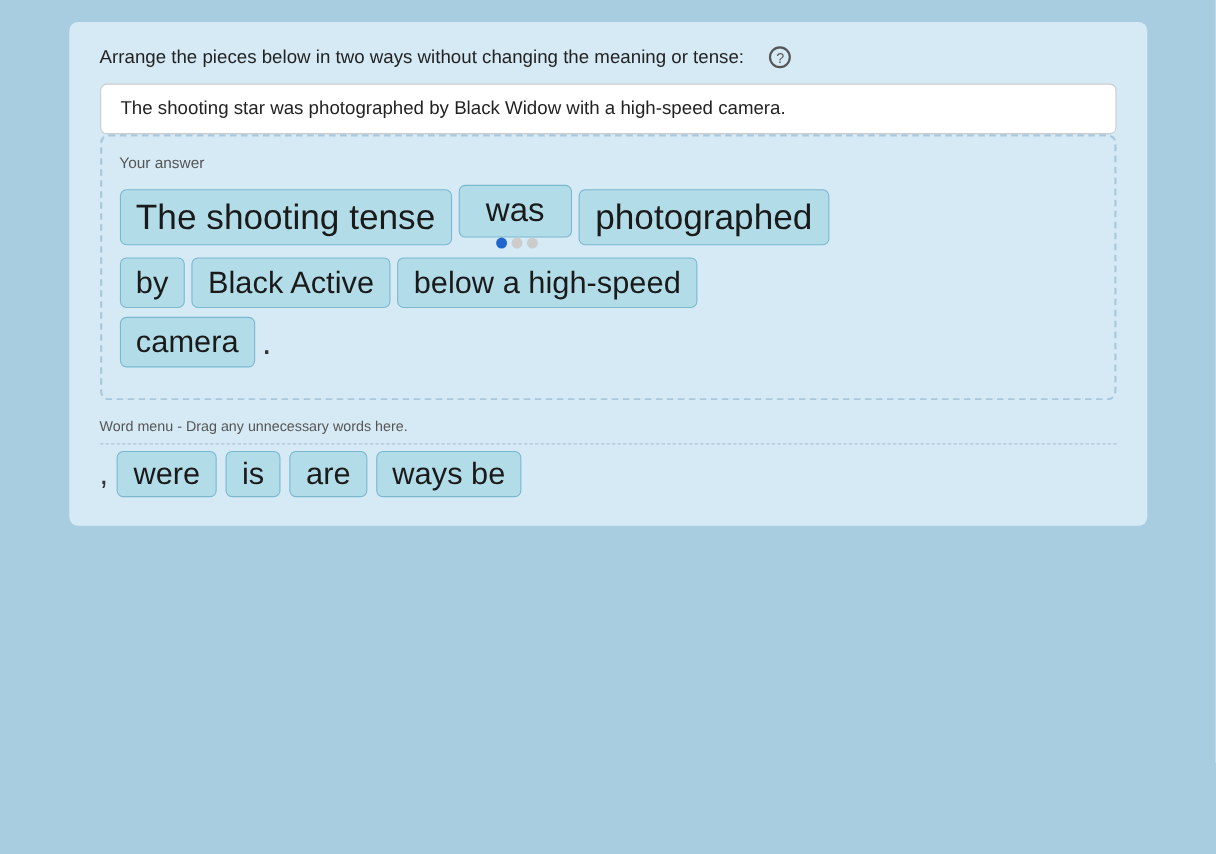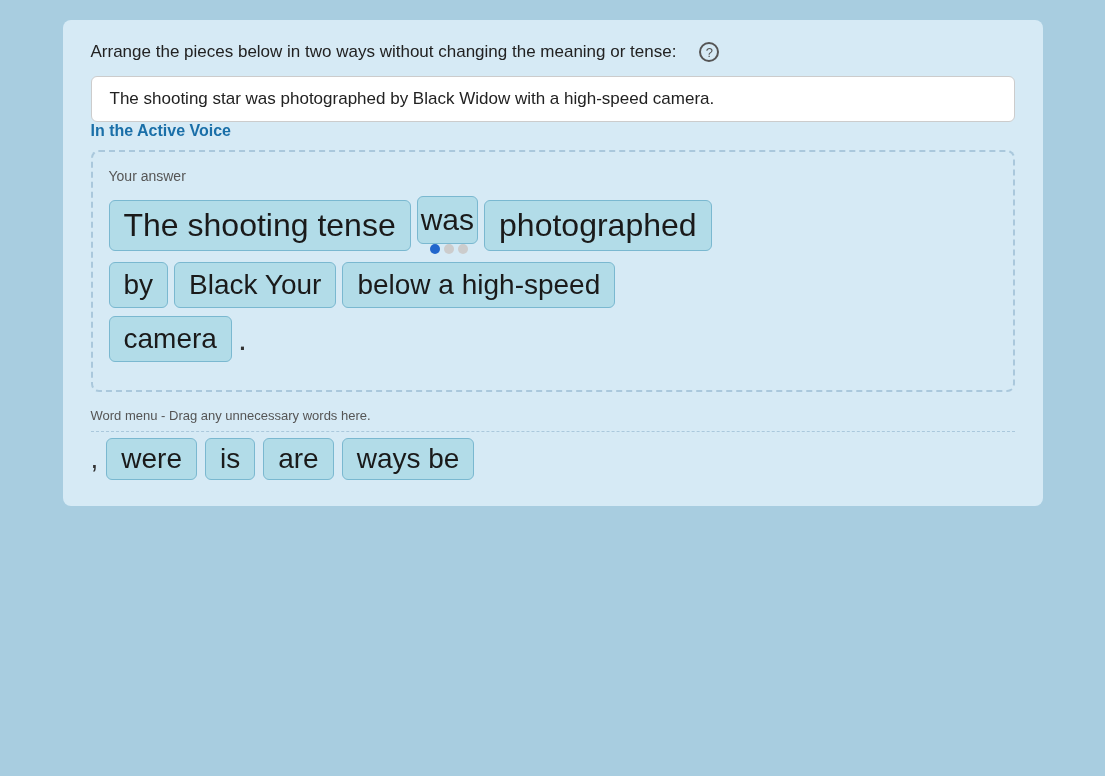--- a/index.html
+++ b/index.html
@@ -86,21 +86,21 @@
       cursor: grab;
       user-select: none;
       display: inline-flex;
       align-items: center;
     }
     .word-chip.small {
       font-size: 28px;
     }
     .word-chip.was {
       font-size: 30px;
-      padding: 6px 3px;
+      padding: 6px 24px;
     }
     .dot-indicator {
       display: flex;
       gap: 4px;
       align-items: center;
       margin-left: 4px;
     }
     .dot {
       width: 10px;
       height: 10px;
@@ -155,21 +155,20 @@
 
   <div class="instruction-row">
     <span>Arrange the pieces below in two ways without changing the meaning or tense:</span>
     <span class="help-icon">?</span>
   </div>
 
   <div class="example-sentence-box">
     <span>The shooting star was photographed by Black Widow with a high-speed camera.</span>
   </div>
 
-  <div class="section-label">In the Active Voice</div>
 
   <div class="answer-area">
     <div class="your-answer-label">Your answer</div>
 
     <div class="word-row">
       <div class="word-chip">
         <span>The shooting tense</span>
       </div>
       <div class="was-col">
         <div class="word-chip was">
@@ -184,21 +183,21 @@
       <div class="word-chip">
         <span>photographed</span>
       </div>
     </div>
 
     <div class="word-row">
       <div class="word-chip small">
         <span>by</span>
       </div>
       <div class="word-chip small">
-        <span>Black Your</span>
+        <span>Black Active</span>
       </div>
       <div class="word-chip small">
         <span>below a high-speed</span>
       </div>
     </div>
 
     <div class="word-row">
       <div class="word-chip small">
         <span>camera</span>
       </div>

